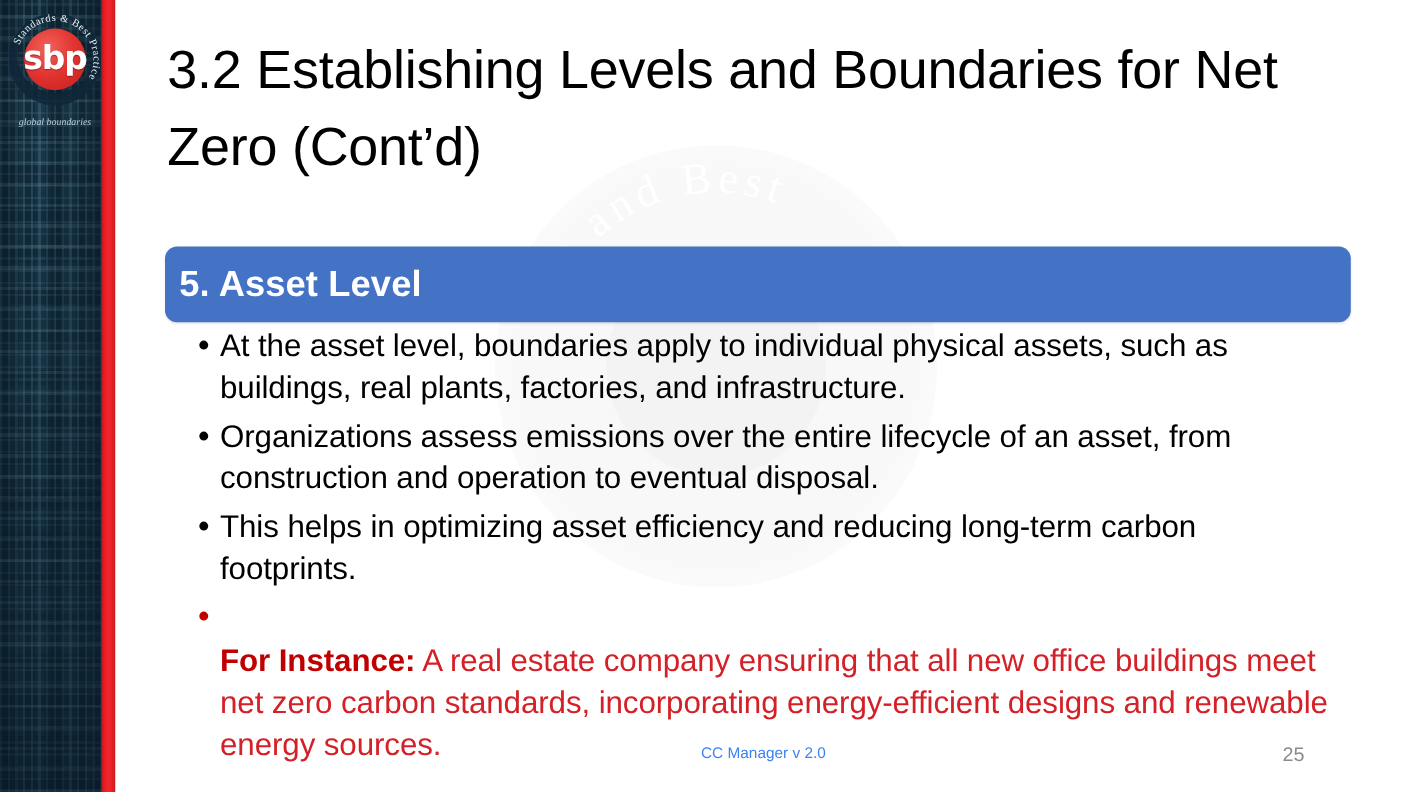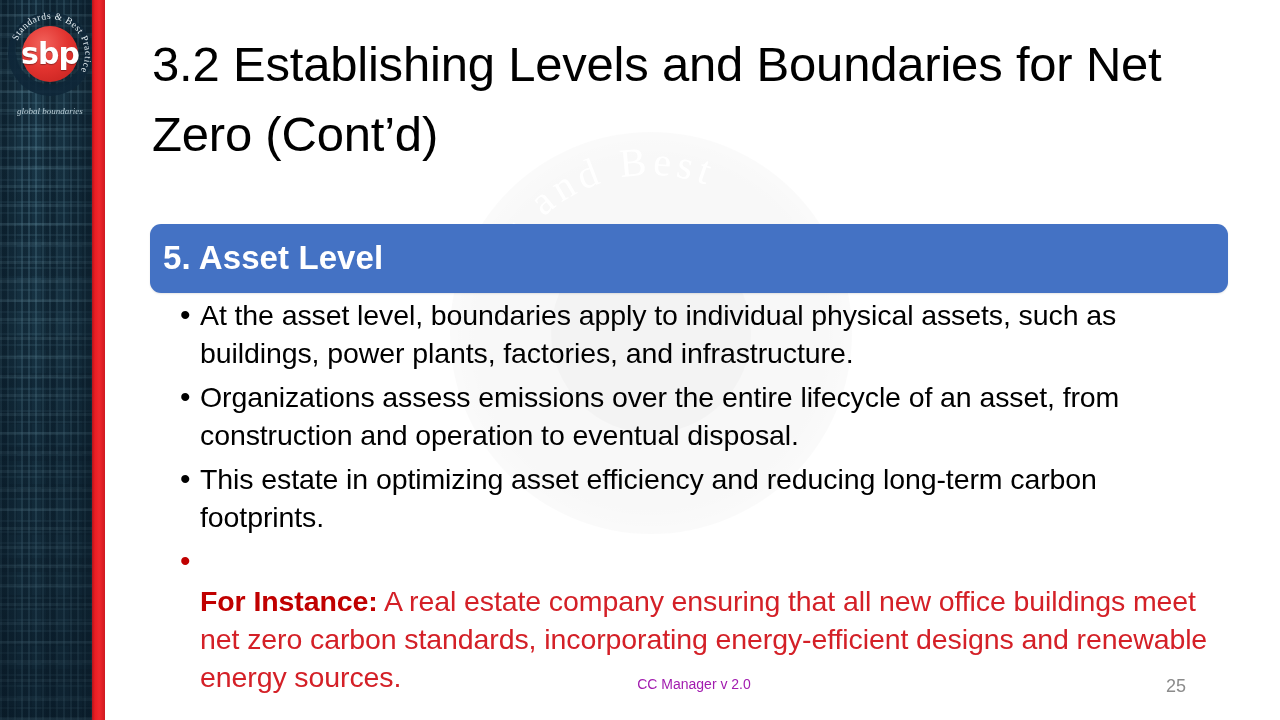--- a/index.html
+++ b/index.html
@@ -251,21 +251,21 @@
     color: #C00000;
   }
 
   
   .footer-text {
     position: absolute;
     left: 0;
     top: 676px;
     width: 1172px;
     text-align: center;
-    color: #a21caf;
+    color: #3b82f6;
     font-family: "Liberation Sans", sans-serif;
     font-size: 14px;
   }
   .footer-center-inner { display: inline-block; }
   .slide-number {
     position: absolute;
     left: 1040px;  
     top: 676px;
     width: 56px;
     text-align: center;
@@ -322,31 +322,31 @@
     <div class="title">3.2 Establishing Levels and Boundaries for Net Zero (Cont’d)</div>
 
     <div class="banner">
       <div class="banner-label">5. Asset Level</div>
     </div>
 
     <div class="bullets">
 
       <div class="bullet">
         <span class="dot">•</span>
-        <span class="txt">At the asset level, boundaries apply to individual physical assets, such as buildings, power plants, factories, and infrastructure.</span>
+        <span class="txt">At the asset level, boundaries apply to individual physical assets, such as buildings, real plants, factories, and infrastructure.</span>
       </div>
 
       <div class="bullet">
         <span class="dot">•</span>
         <span class="txt">Organizations assess emissions over the entire lifecycle of an asset, from construction and operation to eventual disposal.</span>
       </div>
 
       <div class="bullet">
         <span class="dot">•</span>
-        <span class="txt">This estate in optimizing asset efficiency and reducing long-term carbon footprints.</span>
+        <span class="txt">This helps in optimizing asset efficiency and reducing long-term carbon footprints.</span>
       </div>
 
       <div class="bullet accent">
         <span class="dot">•</span>
         <span class="txt"><span class="lead">For Instance:</span><span> A real estate company ensuring that all new office buildings meet net zero carbon standards, incorporating energy-efficient designs and renewable energy sources.</span></span>
       </div>
 
     </div>
 
     <div class="footer-text">

